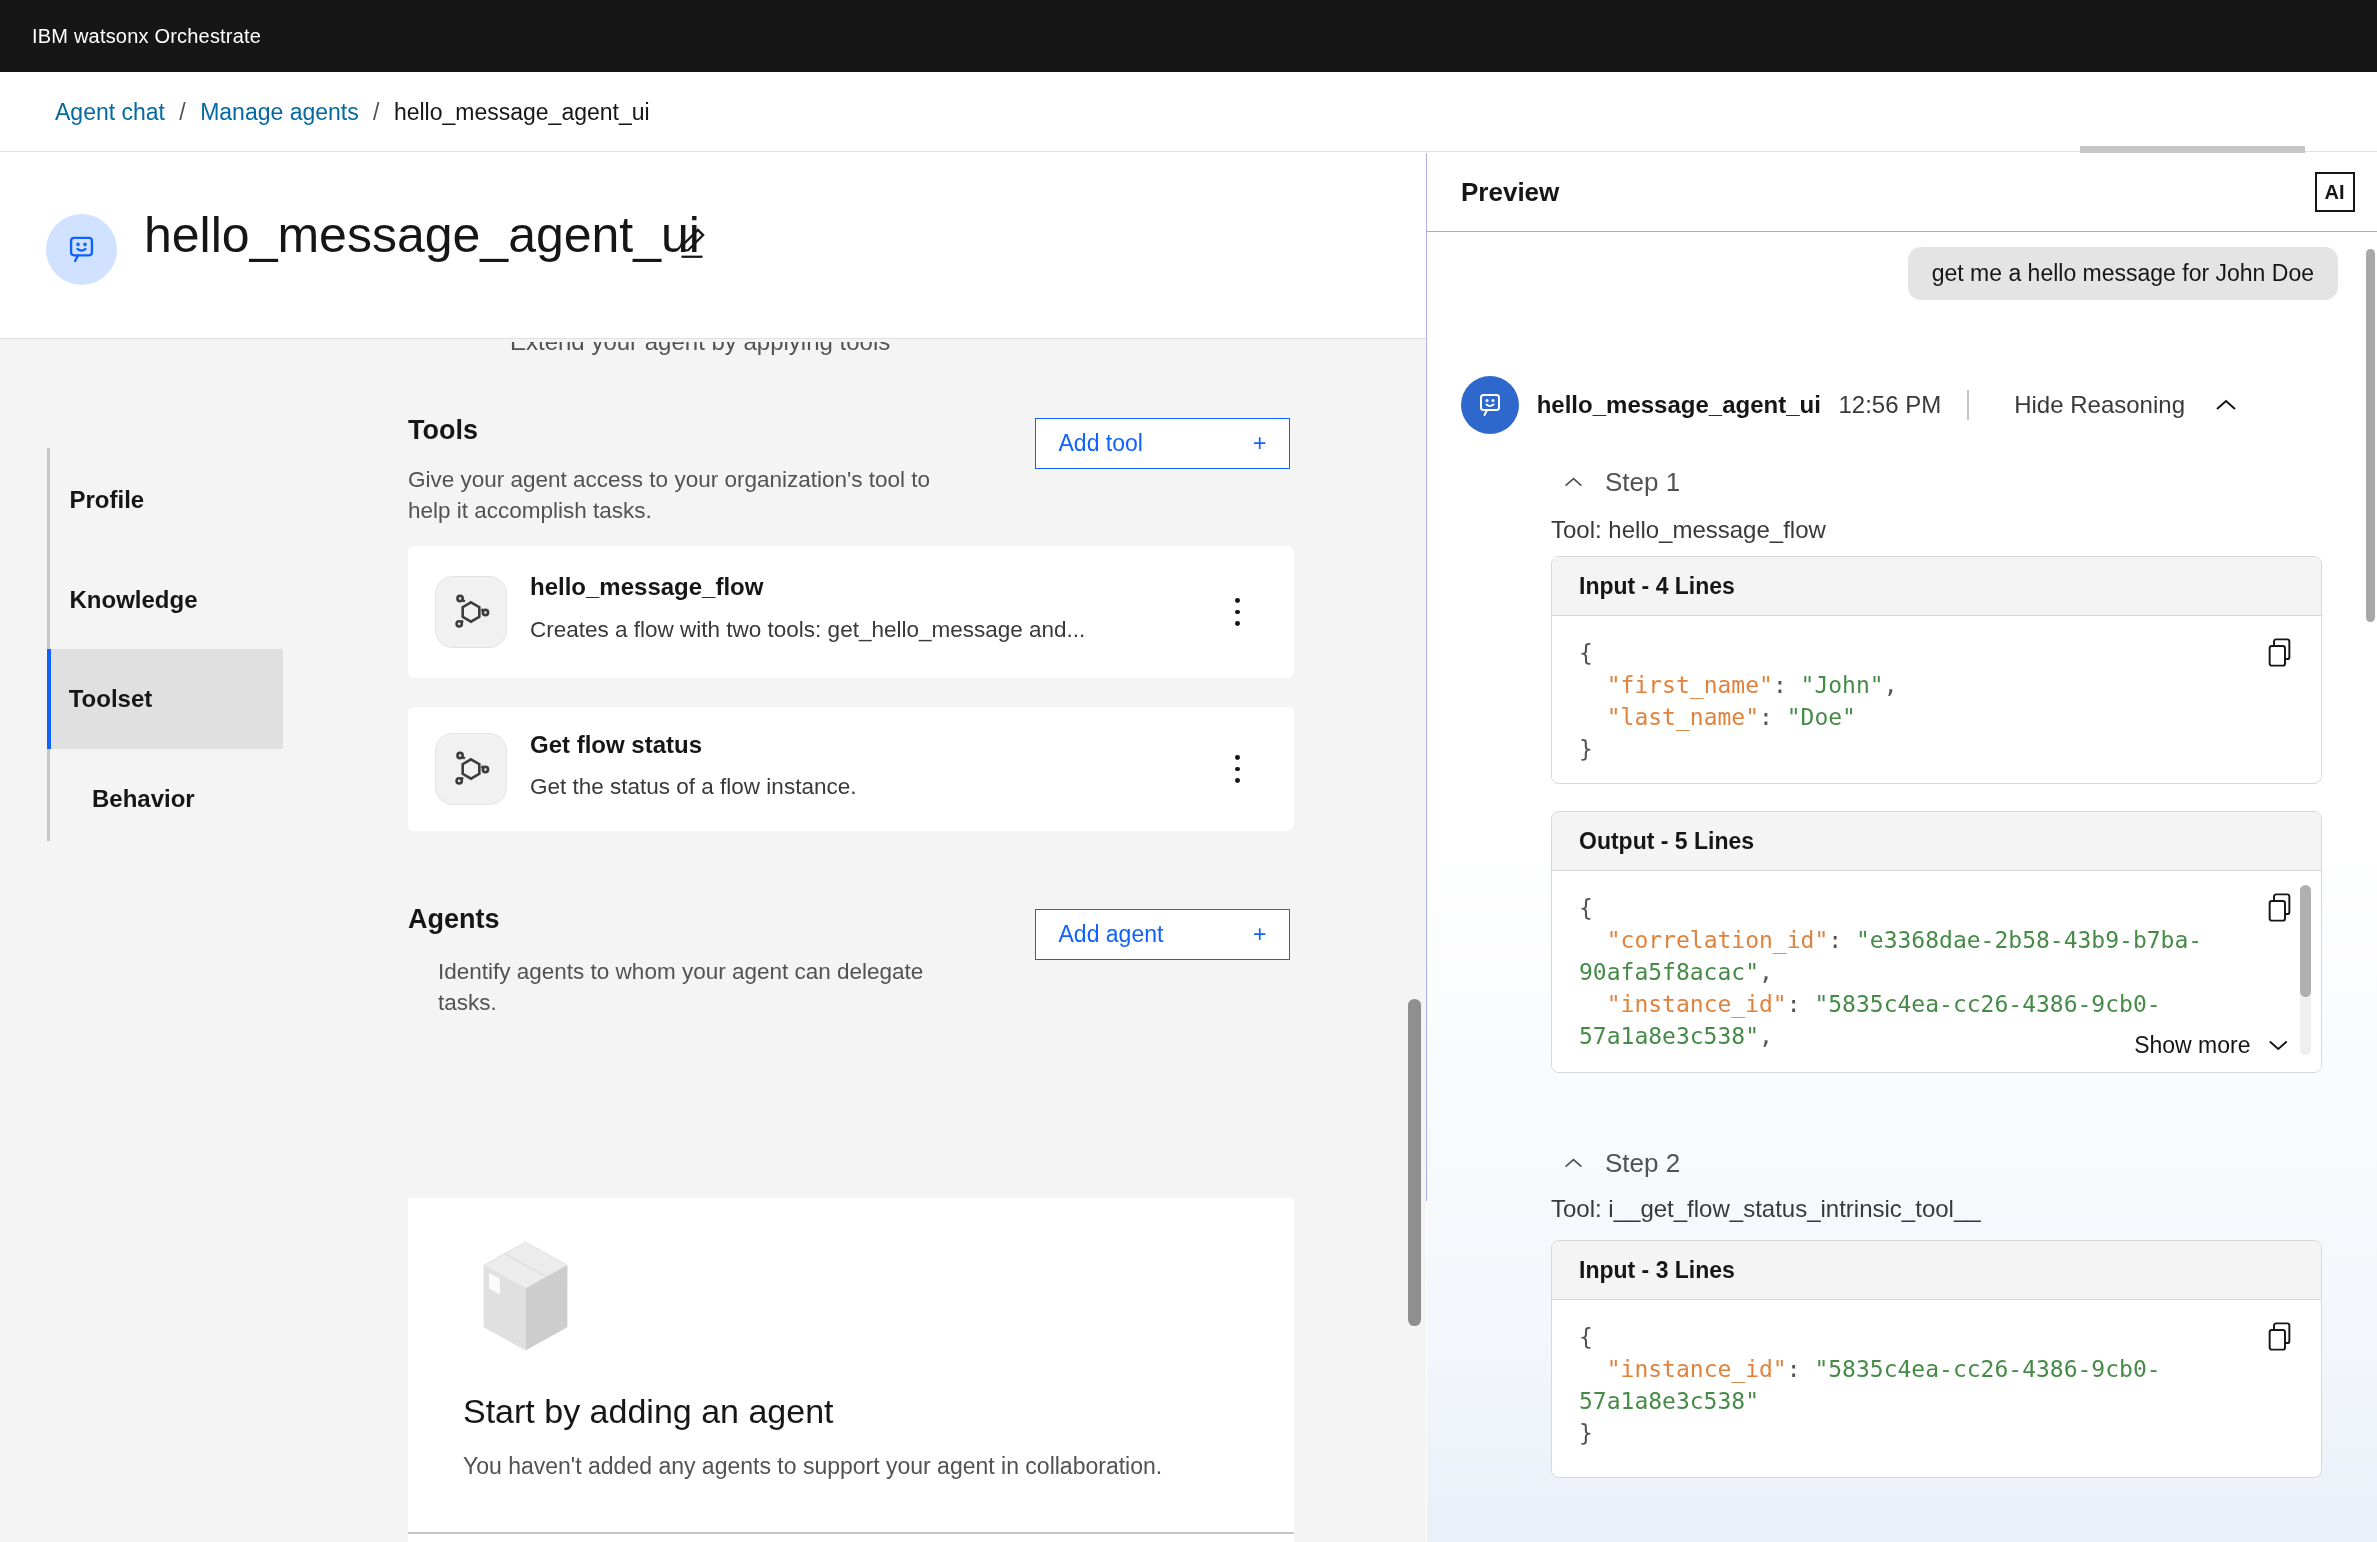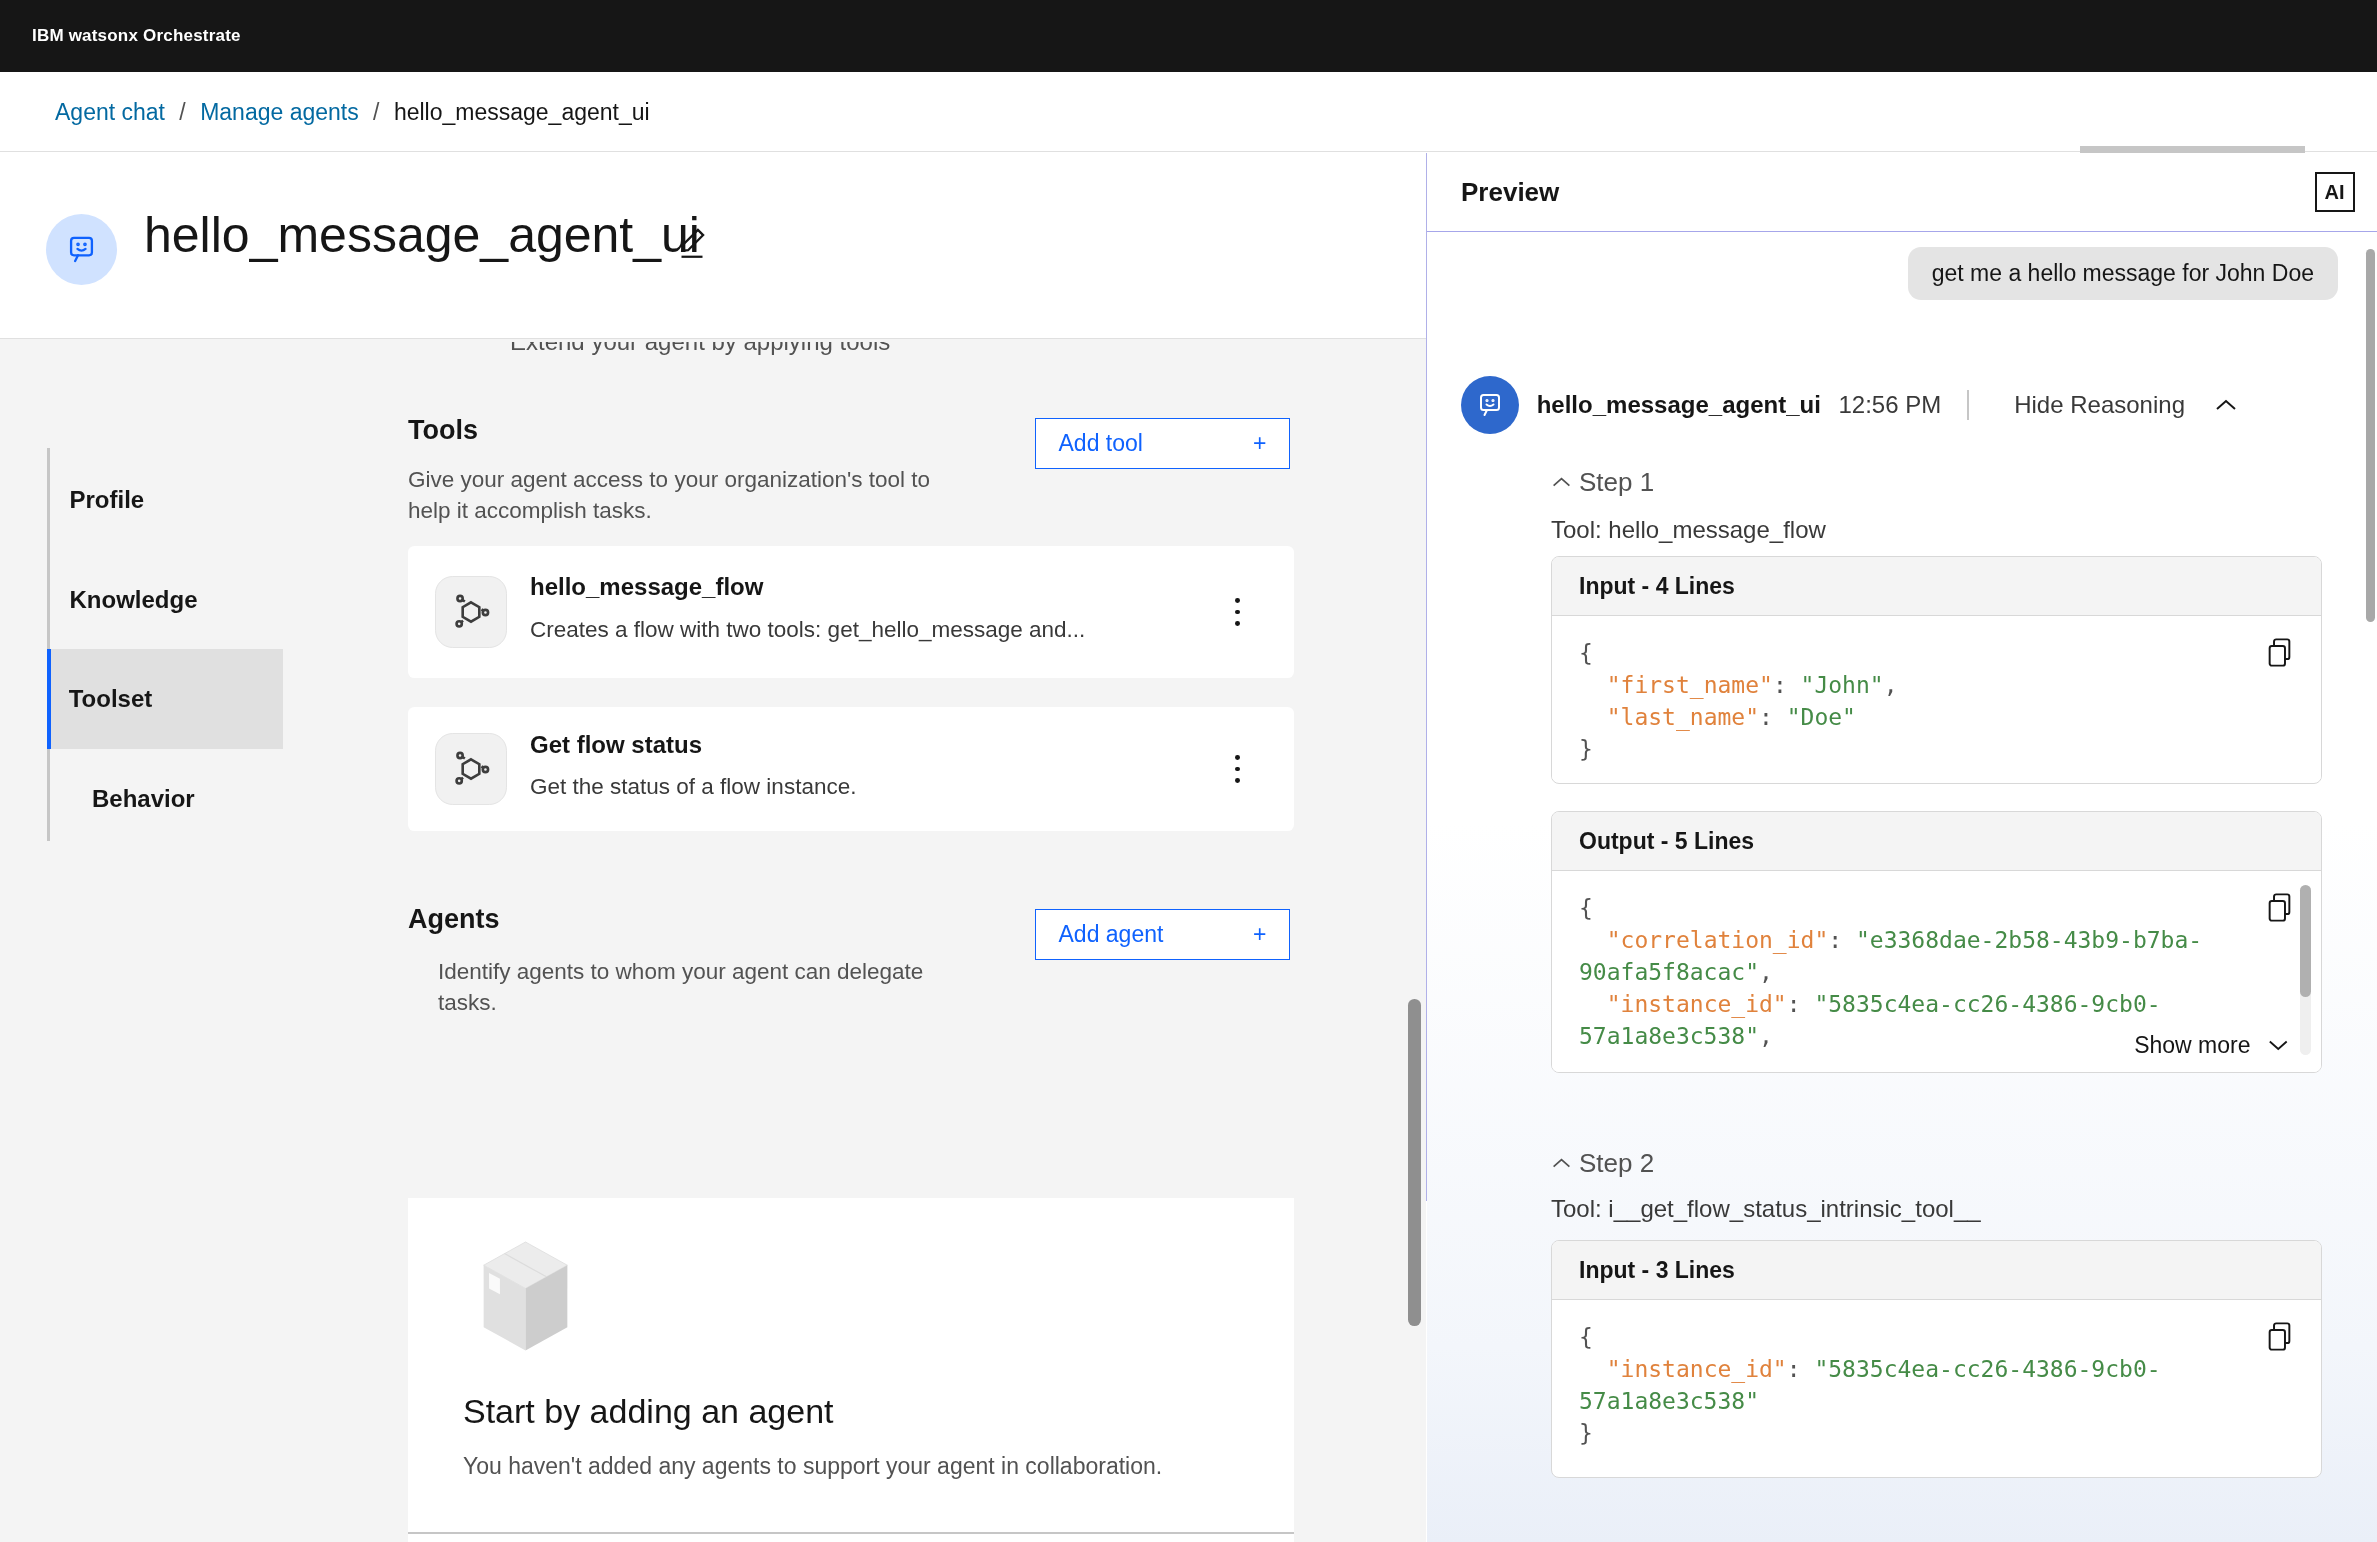--- a/index.html
+++ b/index.html
@@ -3,21 +3,21 @@
 <meta charset="utf-8">
 <style>
   * { margin:0; padding:0; box-sizing:border-box; }
   html,body { width:2377px; height:1543px; overflow:hidden; background:#ffffff;
     font-family:"Liberation Sans", sans-serif; color:#161616; }
   .abs { position:absolute; }
 
   
   .topbar { position:absolute; left:0; top:0; width:2377px; height:72px; background:#161616;
     display:flex; align-items:center; padding-left:32px; }
-  .brand { color:#ffffff; font-size:17px; font-weight:700; letter-spacing:0.2px; }
+  .brand { color:#ffffff; font-size:20px; font-weight:400; letter-spacing:0.2px; }
 
   
   .crumbrow { position:absolute; left:0; top:72px; width:2377px; height:80px; background:#ffffff;
     border-bottom:1.6px solid #e0e0e0; }
   .crumbs { position:absolute; left:55px; top:0; height:80px; display:flex; align-items:center;
     gap:14.4px; font-size:23px; }
   .crumb-link { color:#0369a1; cursor:pointer; }
   .crumb-sep { color:#525252; }
   .crumb-cur { color:#161616; }
   .deploy-btn { position:absolute; right:72px; top:74px; width:225px; height:72px; background:#c6c6c6;
@@ -85,21 +85,21 @@
     background:#a8a8a8; border-radius:4.8px; cursor:grab; }
 
   .agent-row { position:absolute; left:34px; top:143px; display:flex; align-items:center; gap:17.7px; }
   .chat-avatar { width:58px; height:58px; border-radius:50%; background:#2e68cc; display:flex;
     align-items:center; justify-content:center; flex:none; }
   .agent-name { font-size:24px; font-weight:700; color:#161616; }
   .agent-time { font-size:24px; color:#393939; }
   .vsep { width:1.6px; height:30.5px; background:#c6c6c6; margin:0 8px; }
   .hide-reason { font-size:24px; color:#393939; cursor:pointer; display:flex; align-items:center; gap:29px;margin-left:20px; }
 
-  .step-label { position:absolute; left:124px; display:flex; align-items:center; gap:7px;
+  .step-label { position:absolute; left:136px; display:flex; align-items:center; gap:21px;
     font-size:26px; color:#525252; cursor:pointer; }
   .tool-label { position:absolute; left:124px; font-size:24px; color:#393939; }
 
   .io-card { position:absolute; left:124px; width:771px; background:#ffffff; border:1.6px solid #d8d8d8;
     border-radius:8px; overflow:hidden; }
   .io-head { height:59px; background:#f4f4f4; border-bottom:1.6px solid #d8d8d8; display:flex;
     align-items:center; padding-left:27px; font-size:23px; font-weight:600; color:#161616; }
   .io-body { position:relative; background:#ffffff; padding:21px 27px 14.4px 27px;
     font-family:"DejaVu Sans Mono", monospace; font-size:23px; line-height:32px; color:#525252; }
   .tk-k { color:#e0823c; } .tk-s { color:#458b47; } .tk-p { color:#525252; }

